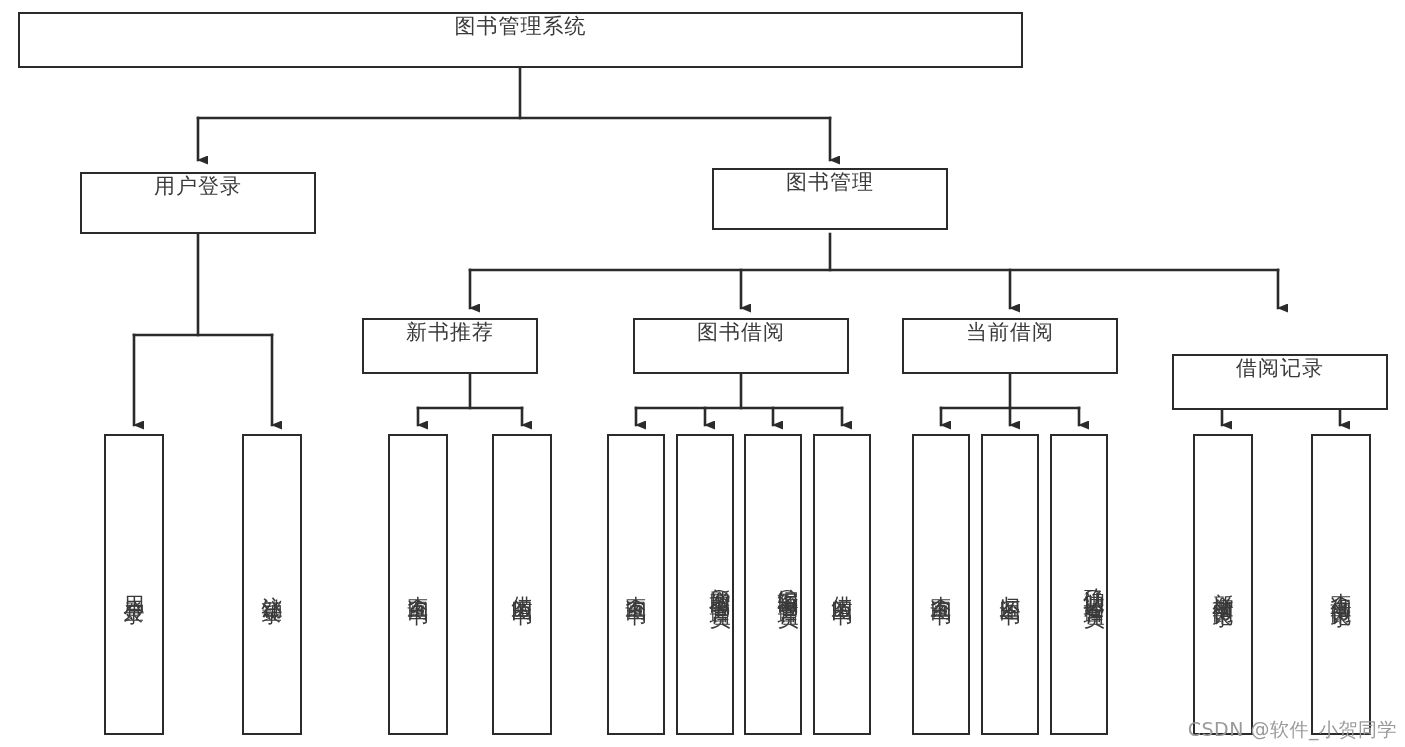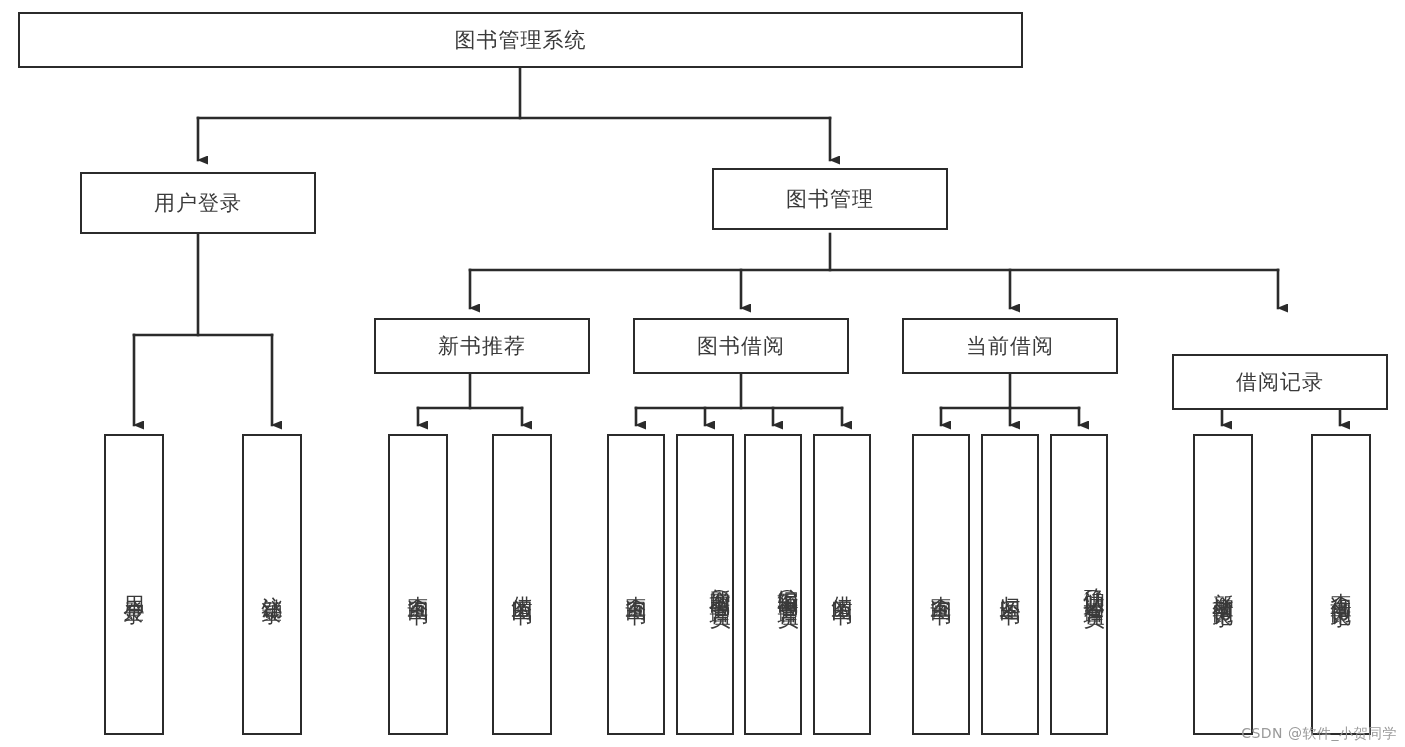--- a/index.html
+++ b/index.html
@@ -24,21 +24,20 @@
     top: 0;
     width: 1405px;
     height: 747px;
   }
   .node {
     position: absolute;
     box-sizing: border-box;
     border: 2px solid #2b2b2b;
     background: #ffffff;
     display: flex;
-    align-items: center;
     justify-content: center;
     color: #3a3a3a;
     z-index: 2;
   }
   .node.horizontal {
     font-size: 21px;
     line-height: 1.15;
     letter-spacing: 1px;
     white-space: nowrap;
   }
@@ -55,21 +54,21 @@
   .node.vertical.topalign {
     align-items: flex-start;
   }
   .node-label {
     display: block;
   }
   #watermark {
     position: absolute;
     right: 8px;
     bottom: 4px;
-    font-size: 14px;
+    font-size: 19px;
     color: #9a9a9a;
     letter-spacing: 0.5px;
     z-index: 3;
     white-space: nowrap;
     font-family: "DejaVu Sans", "Liberation Sans", sans-serif;
   }
 </style>
 </head>
 <body>
 
@@ -130,21 +129,21 @@
   </div>
 
   <div class="node horizontal" style="left:80px; top:172px; width:236px; height:62px;">
     <span class="node-label">用户登录</span>
   </div>
 
   <div class="node horizontal" style="left:712px; top:168px; width:236px; height:62px;">
     <span class="node-label">图书管理</span>
   </div>
 
-  <div class="node horizontal" style="left:374px; top:318px; width:216px; height:56px;">
+  <div class="node horizontal" style="left:362px; top:318px; width:176px; height:56px;">
     <span class="node-label">新书推荐</span>
   </div>
 
   <div class="node horizontal" style="left:902px; top:318px; width:216px; height:56px;">
     <span class="node-label">当前借阅</span>
   </div>
 
   <div class="node horizontal" style="left:633px; top:318px; width:216px; height:56px;">
     <span class="node-label">图书借阅</span>
   </div>

